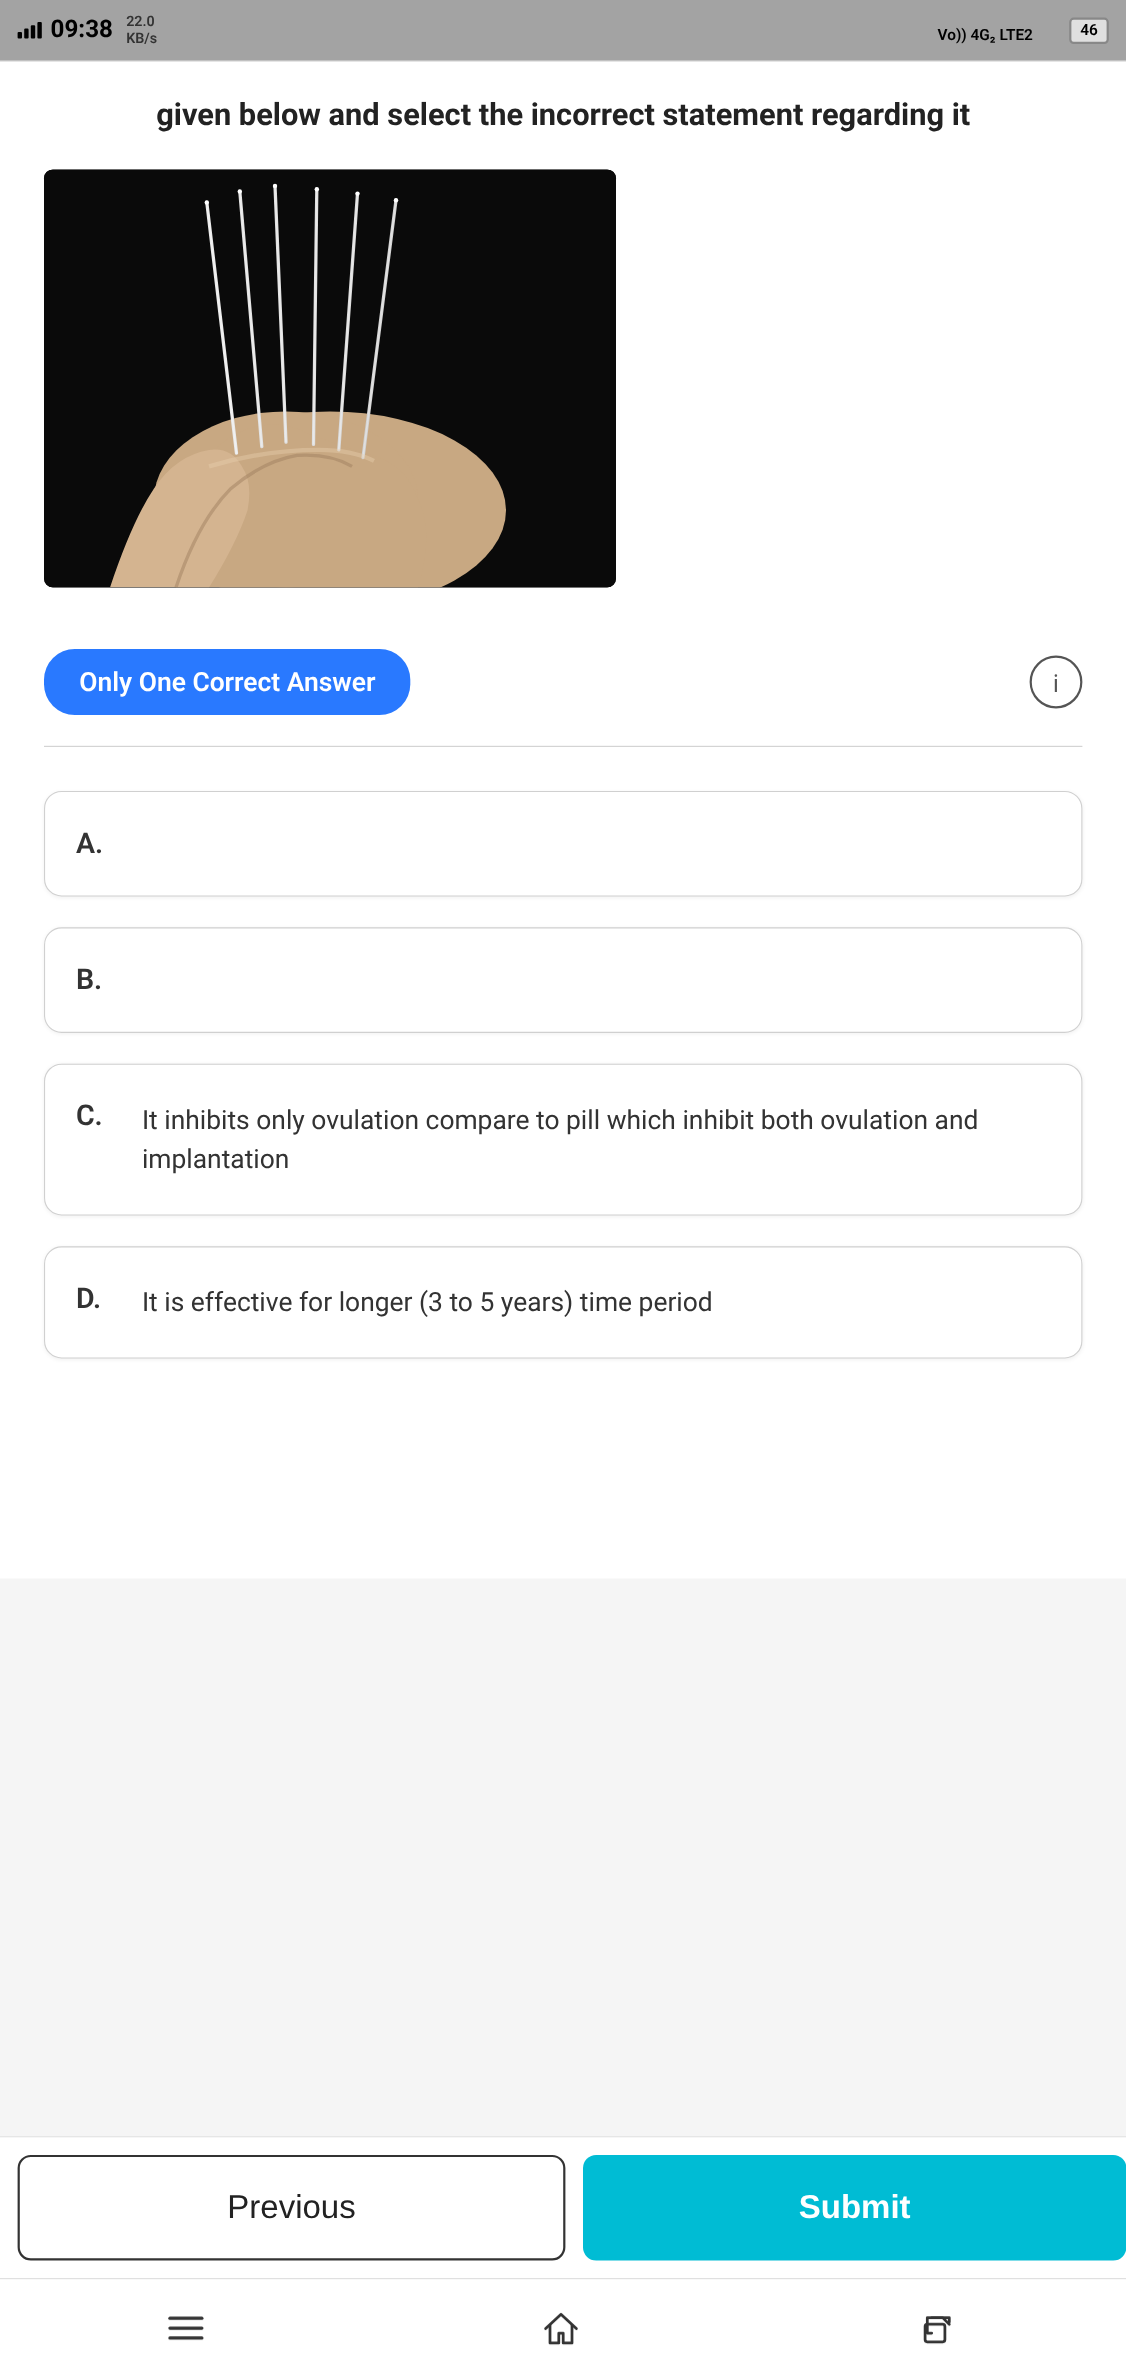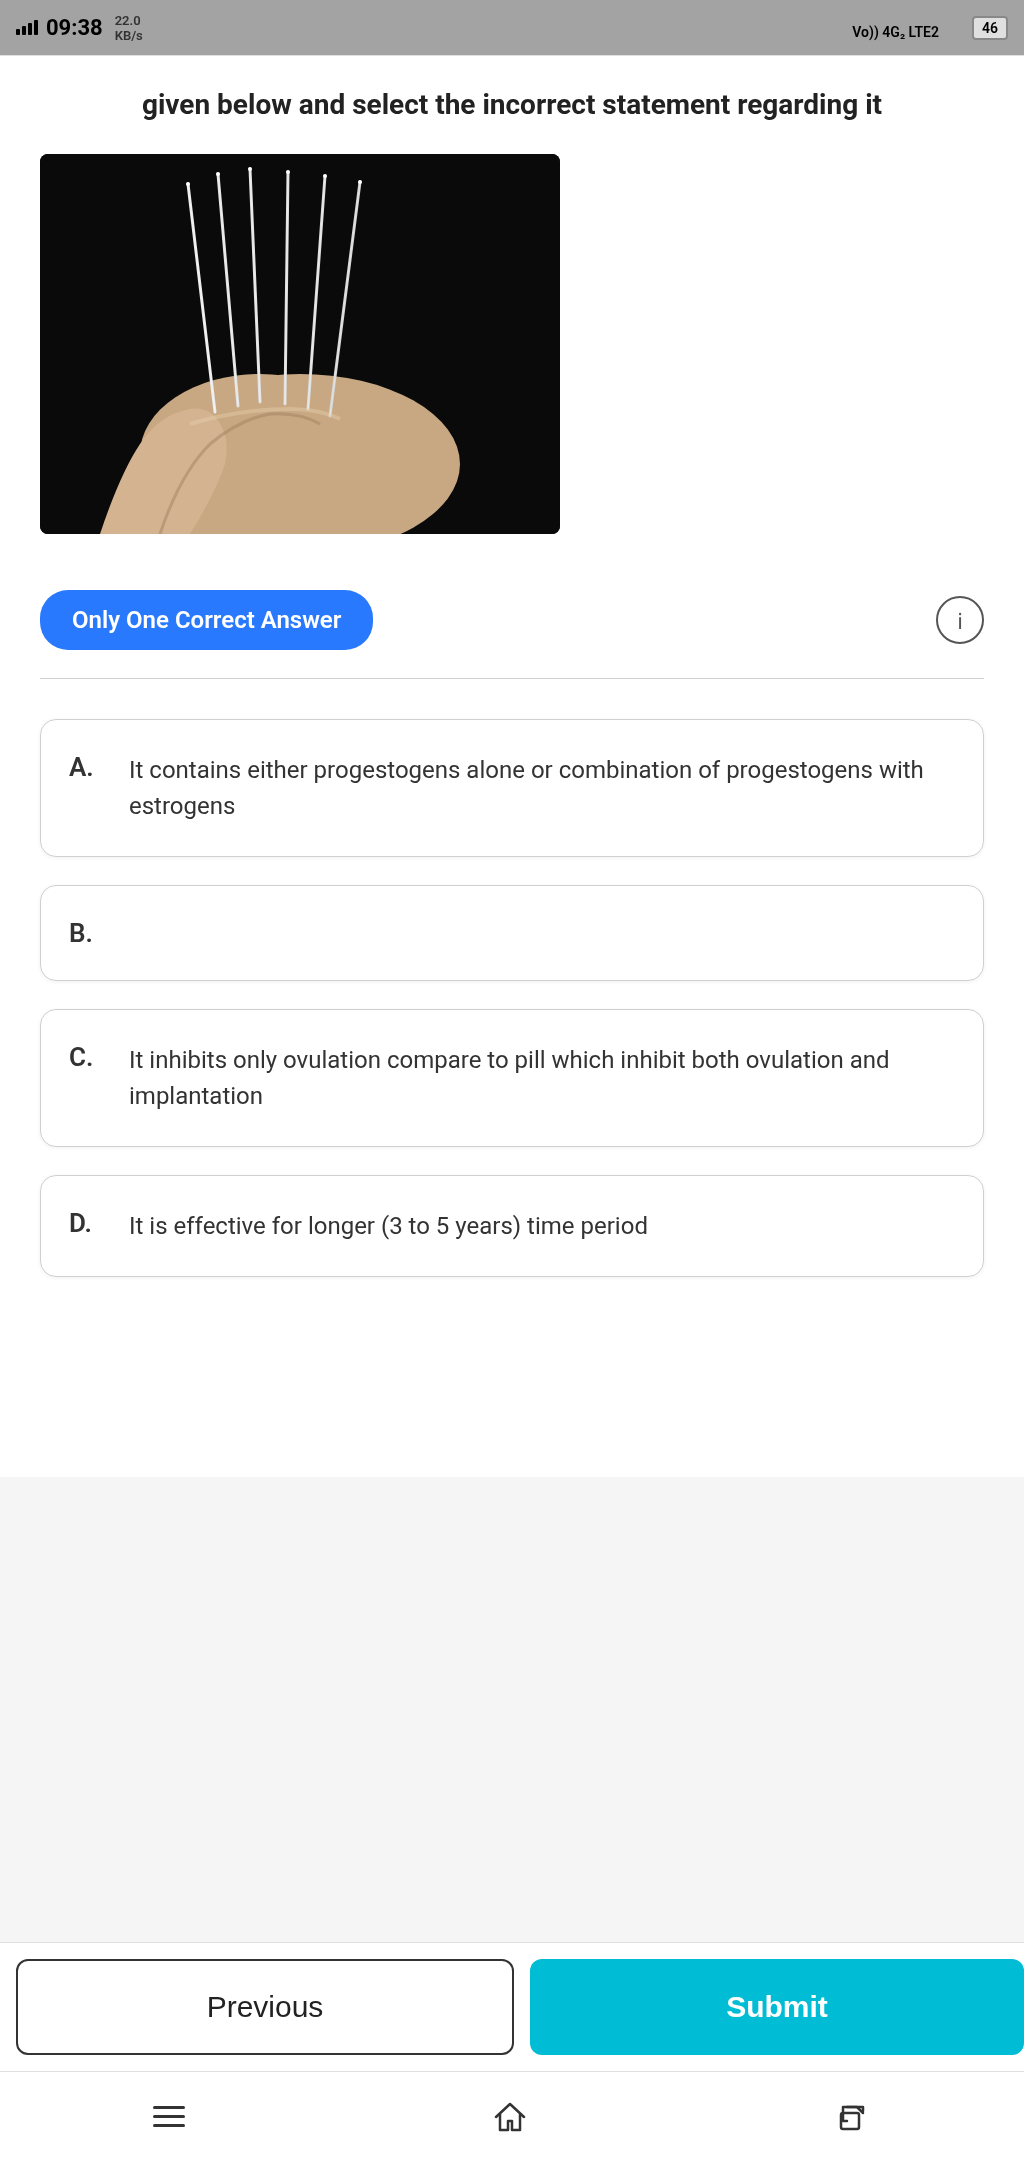--- a/index.html
+++ b/index.html
@@ -361,21 +361,20 @@
       <span>ℹ</span>
     </div>
   </div>
 
   <hr class="divider">
 
   <div class="options-container">
 
     <div class="option-card">
       <span class="option-letter">A.</span>
-      <span class="option-text">It contains either progestogens alone or combination of progestogens with estrogens</span>
     </div>
 
     <div class="option-card">
       <span class="option-letter">B.</span>
     </div>
 
     <div class="option-card">
       <span class="option-letter">C.</span>
       <span class="option-text">It inhibits only ovulation compare to pill which inhibit both ovulation and implantation</span>
     </div>

